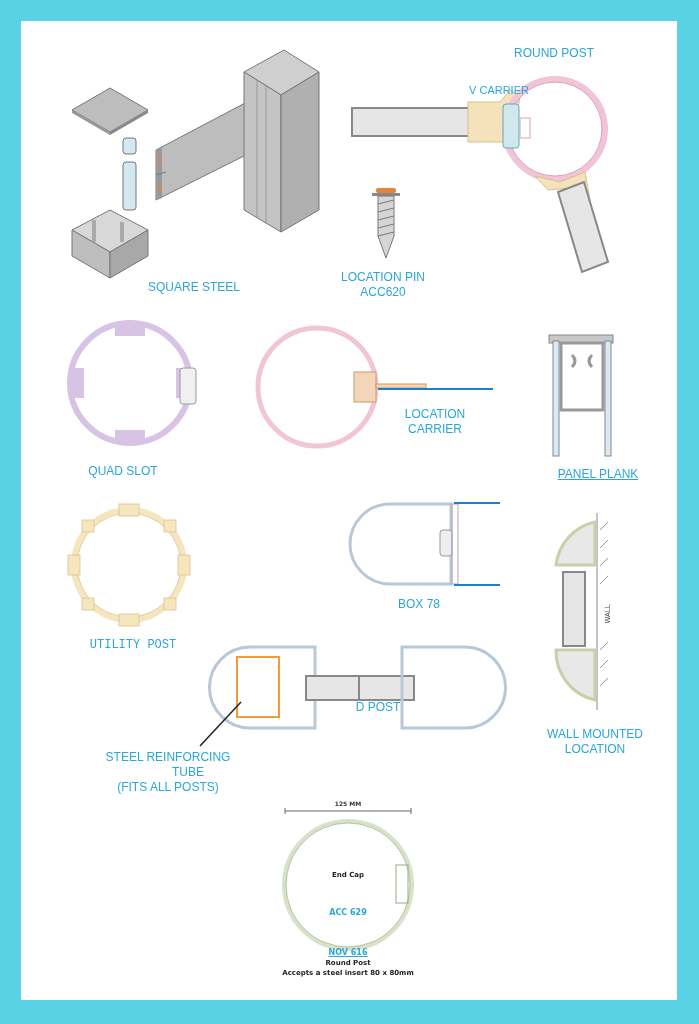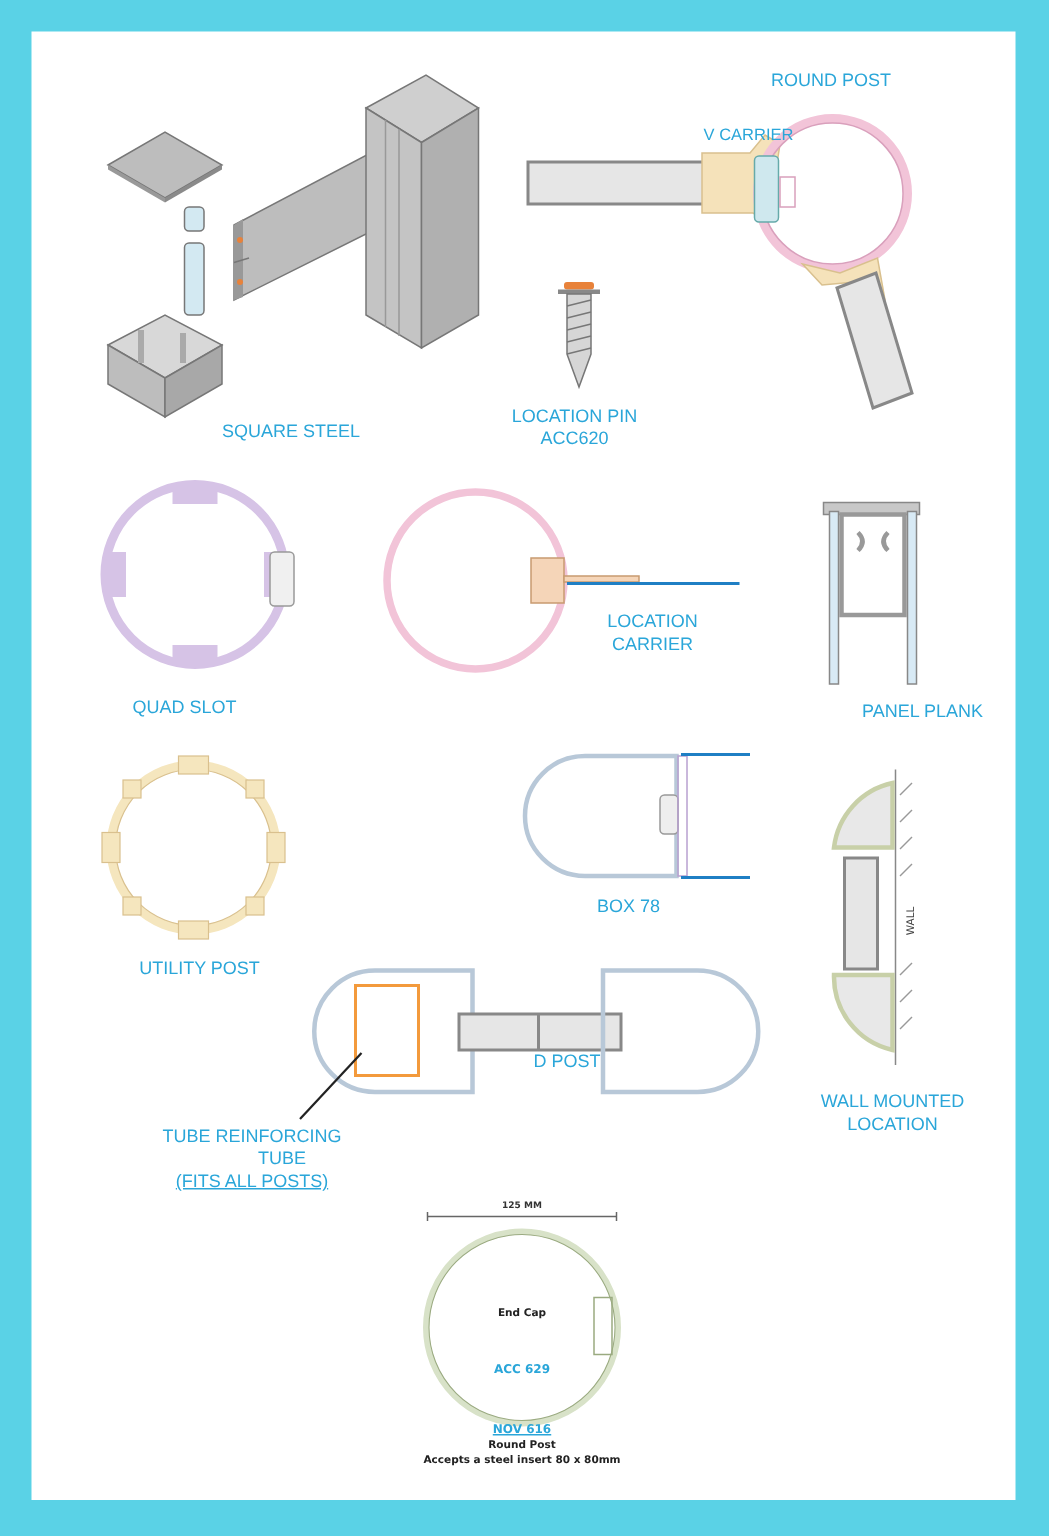--- a/index.html
+++ b/index.html
@@ -149,29 +149,29 @@
 </svg>
 
 <div class="lbl c" style="left:194px;top:280px;">SQUARE STEEL</div>
 <div class="lbl c" style="left:554px;top:46px;">ROUND POST</div>
 <div class="lbl c" style="left:467px;top:83px;font-size:11px;margin-left:32px;">V CARRIER</div>
 <div class="lbl c" style="left:383px;top:270px;">LOCATION PIN</div>
 <div class="lbl c" style="left:383px;top:285px;">ACC620</div>
 <div class="lbl c" style="left:123px;top:464px;">QUAD SLOT</div>
 <div class="lbl c" style="left:435px;top:407px;">LOCATION</div>
 <div class="lbl c" style="left:435px;top:422px;">CARRIER</div>
-<div class="lbl c" style="left:615px;top:467px;">PANEL PLANK</div>
-<div class="lbl c" style="left:133px;top:638px;">UTILITY POST</div>
+<div class="lbl c" style="left:598px;top:467px;text-decoration:underline;">PANEL PLANK</div>
+<div class="lbl c" style="left:133px;top:638px;font-family:Liberation Mono, monospace;">UTILITY POST</div>
 <div class="lbl c" style="left:419px;top:597px;">BOX 78</div>
 <div class="lbl c" style="left:595px;top:727px;">WALL MOUNTED</div>
 <div class="lbl c" style="left:595px;top:742px;">LOCATION</div>
 <div class="lbl2" style="left:598px;top:610px;font-size:7px;color:#444;transform:rotate(-90deg);">WALL</div>
 <div class="lbl c" style="left:360px;top:700px;padding-left:36px;">D POST</div>
-<div class="lbl c" style="left:168px;top:750px;">TUBE REINFORCING</div>
+<div class="lbl c" style="left:168px;top:750px;">STEEL REINFORCING</div>
 <div class="lbl c" style="left:168px;top:765px;margin-left:20px;">TUBE</div>
-<div class="lbl c" style="left:168px;top:780px;text-decoration:underline;">(FITS ALL POSTS)</div>
+<div class="lbl c" style="left:168px;top:780px;">(FITS ALL POSTS)</div>
 
 <div class="lbl2 c" style="left:348px;top:800px;font-size:6px;font-weight:bold;color:#333;">125 MM</div>
 <div class="lbl2 c" style="left:348px;top:908px;font-size:8px;font-weight:bold;color:#2AA6D9;">ACC 629</div>
 <div class="lbl2 c" style="left:348px;top:871px;font-size:7px;font-weight:bold;color:#222;">End Cap</div>
 <div class="lbl2 c" style="left:348px;top:948px;font-size:8px;font-weight:bold;color:#2AA6D9;text-decoration:underline;">NOV 616</div>
 <div class="lbl2 c" style="left:348px;top:959px;font-size:7px;font-weight:bold;color:#222;">Round Post</div>
 <div class="lbl2 c" style="left:348px;top:969px;font-size:7px;font-weight:bold;color:#222;">Accepts a steel insert 80 x 80mm</div>
 
 </body></html>

